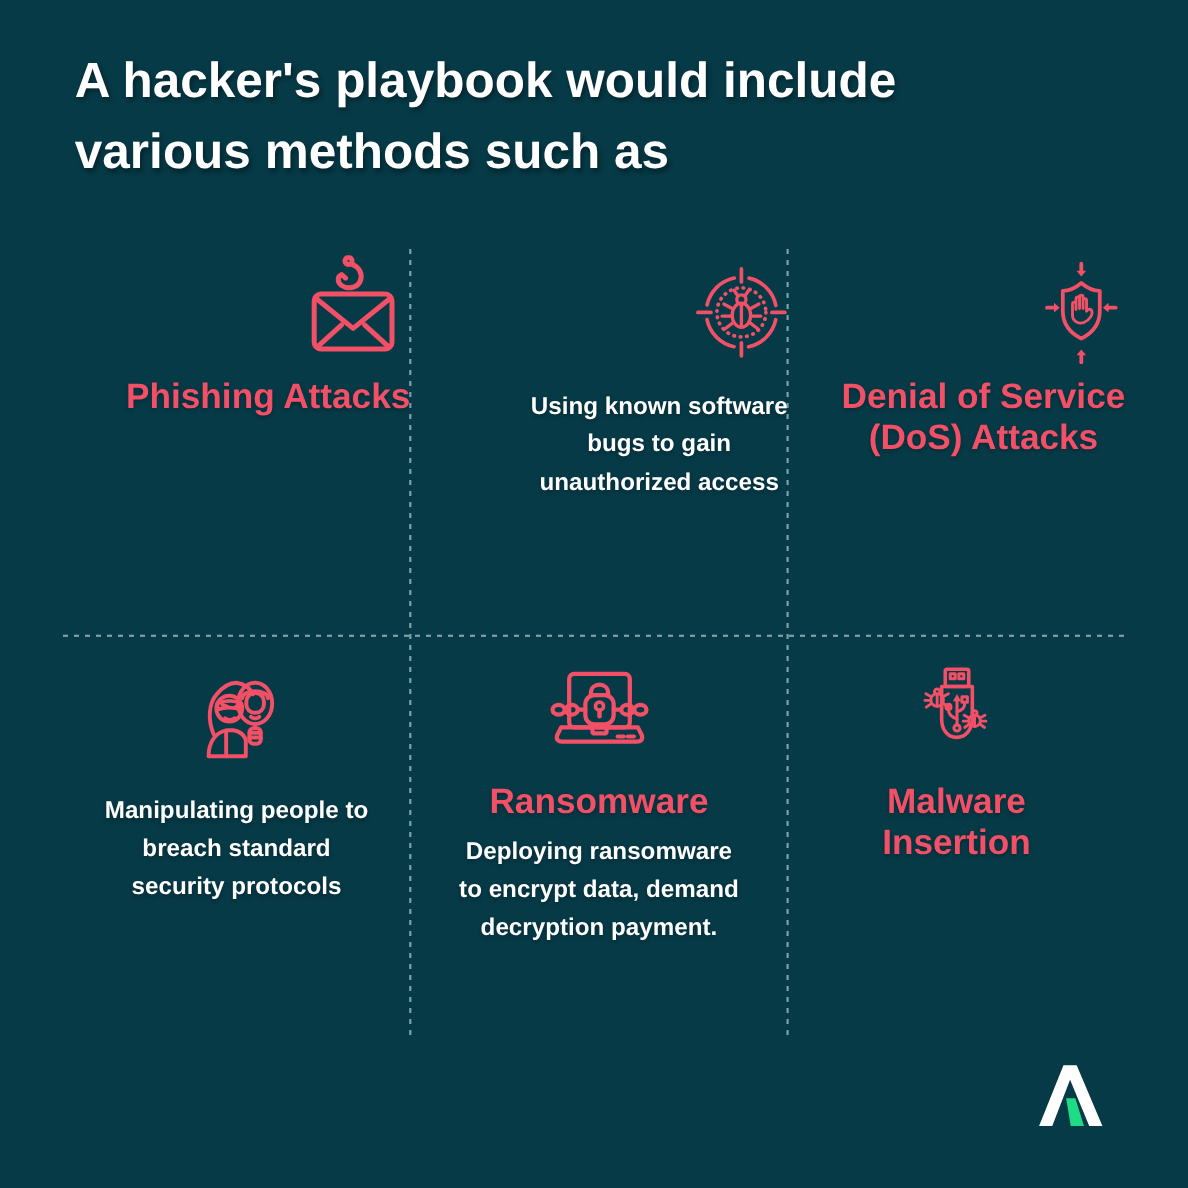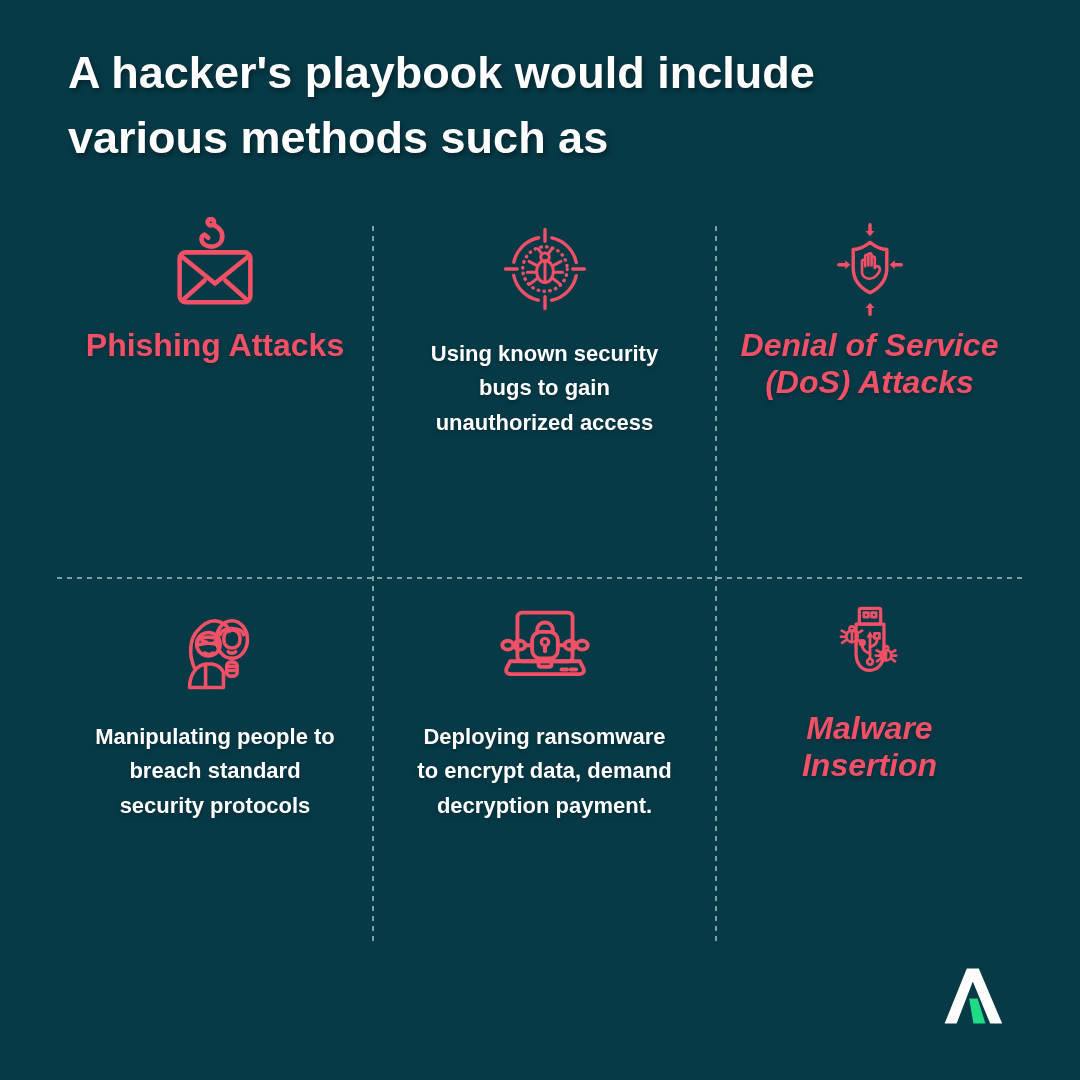--- a/index.html
+++ b/index.html
@@ -42,25 +42,25 @@
     width:966px; height:2px;
     background:repeating-linear-gradient(to right,var(--divider) 0 5px,transparent 5px 10px);
   }
   .cell{
     position:absolute;
     display:flex;
     flex-direction:column;
     align-items:center;
     text-align:center;
   }
-  .row1{top:217px;}
+  .row1{top:232px;align-items:flex-end;}
   .row2{top:590px;}
   .col1{left:57px;width:316px;}
   .col2{left:373px;width:343px;}
-  .col3{left:716px;width:307px;font-style:italic;}
+  .col3{left:716px;width:307px;}
   .icon-box{
     display:flex;align-items:center;justify-content:center;
     margin-bottom:6px;
     color:var(--accent);
   }
   .row1 .icon-box{height:104px;}
   .row2 .icon-box{height:114px;}
   .card-title{
     font-size:32px;
     font-weight:bold;
@@ -126,21 +126,21 @@
         <line x1="50" y1="41" x2="50" y2="66"></line>
         <line x1="40.5" y1="46" x2="31" y2="41"></line>
         <line x1="40" y1="54" x2="29" y2="54"></line>
         <line x1="41" y1="61" x2="32" y2="68"></line>
         <line x1="59.5" y1="46" x2="69" y2="41"></line>
         <line x1="60" y1="54" x2="71" y2="54"></line>
         <line x1="59" y1="61" x2="68" y2="68"></line>
       </g>
     </svg>
   </span>
-  <div class="card-desc">Using known security
+  <div class="card-desc">Using known software
 bugs to gain
 unauthorized access</div>
 </div>
 
 <div class="cell row1 col3">
   <span class="icon-box">
     <svg width="80" height="93" viewBox="0 0 100 116" fill="none" stroke="currentColor" stroke-width="4.3" stroke-linecap="round" stroke-linejoin="round">
       <line x1="50" y1="2" x2="50" y2="12"></line>
       <path d="M44.5 10 L50 16.5 L55.5 10" fill="currentColor" stroke="none"></path>
       <line x1="50" y1="114" x2="50" y2="104"></line>
@@ -196,20 +196,21 @@
       <path d="M41.5 27 L41.5 24 C41.5 13 58.5 13 58.5 24 L58.5 27"></path>
       <rect x="36" y="26" width="28" height="29" rx="9"></rect>
       <circle cx="50" cy="37" r="4" stroke-width="3.6"></circle>
       <path d="M50 41 L50 47" stroke-width="4.4"></path>
       <path d="M12 58 L88 58 L92 66 C93 70 91 72 87 72 L13 72 C9 72 7 70 8 66 Z"></path>
       <path d="M43 58 L43 62 C43 63.5 44 64 45.5 64 L54.5 64 C56 64 57 63.5 57 62 L57 58"></path>
       <path d="M68 67 L74 67"></path>
       <path d="M78 67 L84 67"></path>
     </svg>
   </span>
+  <div class="card-title">Ransomware</div>
   <div class="card-desc">Deploying ransomware
 to encrypt data, demand
 decryption payment.</div>
 </div>
 
 <div class="cell row2 col3">
   <span class="icon-box">
     <svg width="82" height="82" viewBox="0 0 100 100" fill="none" stroke="currentColor" stroke-width="4" stroke-linecap="round" stroke-linejoin="round">
       <rect x="37" y="3" width="26" height="19" rx="2"></rect>
       <rect x="42.5" y="8" width="5.5" height="5.5" stroke-width="3.4"></rect>

